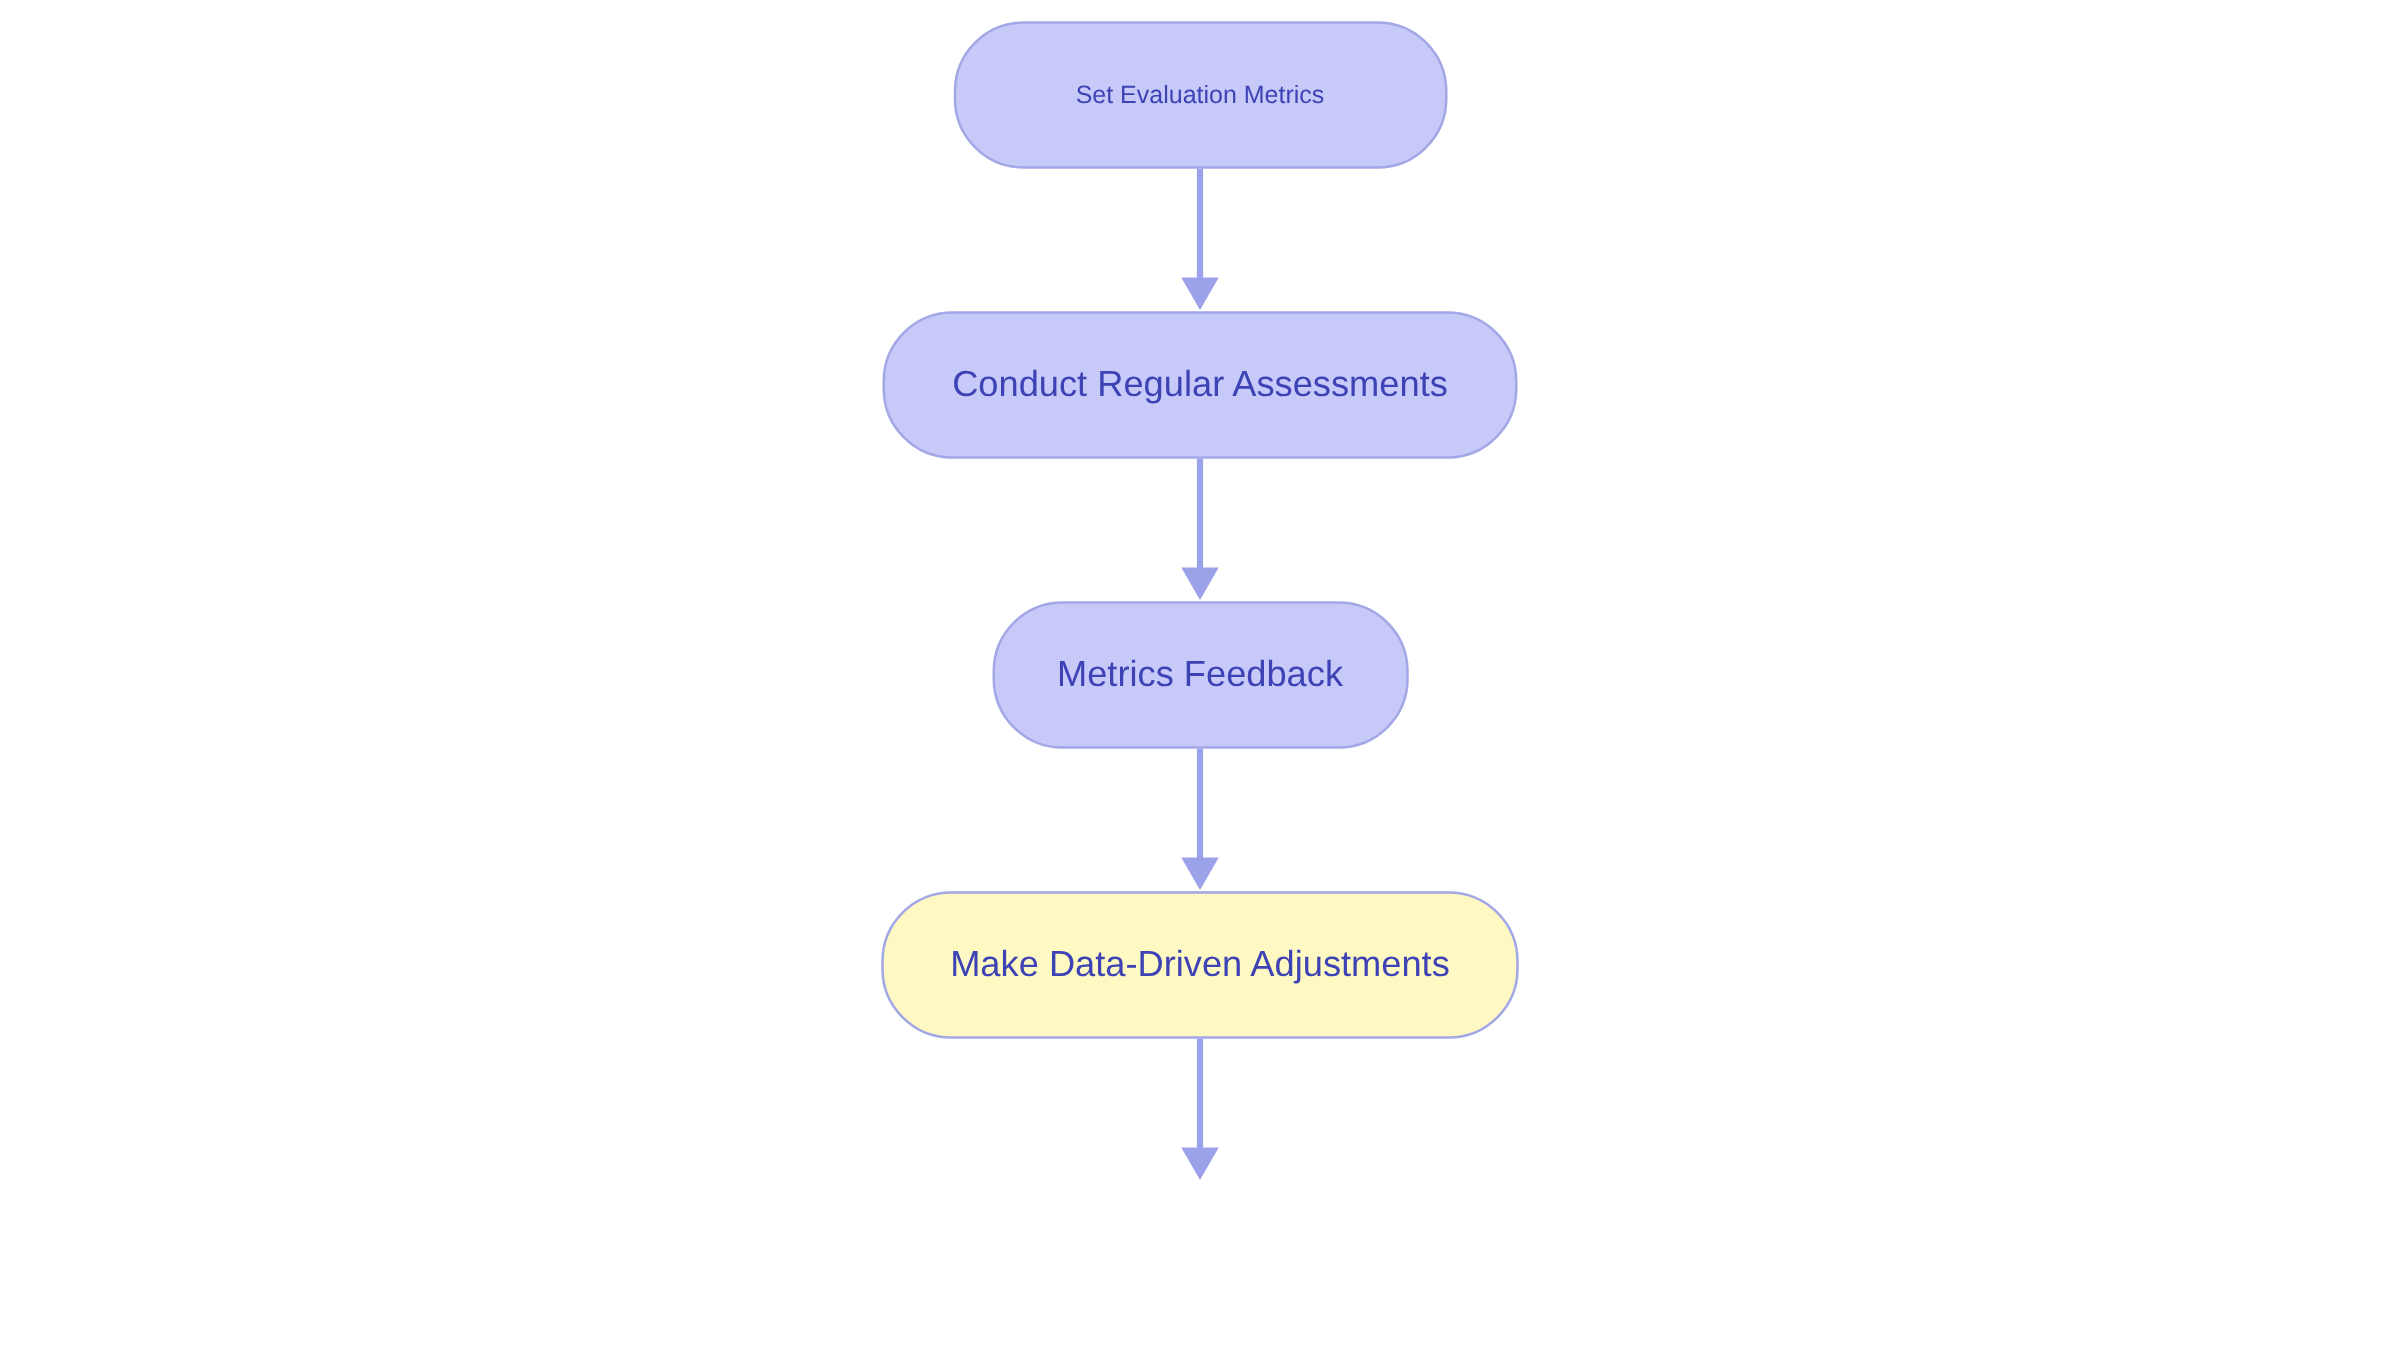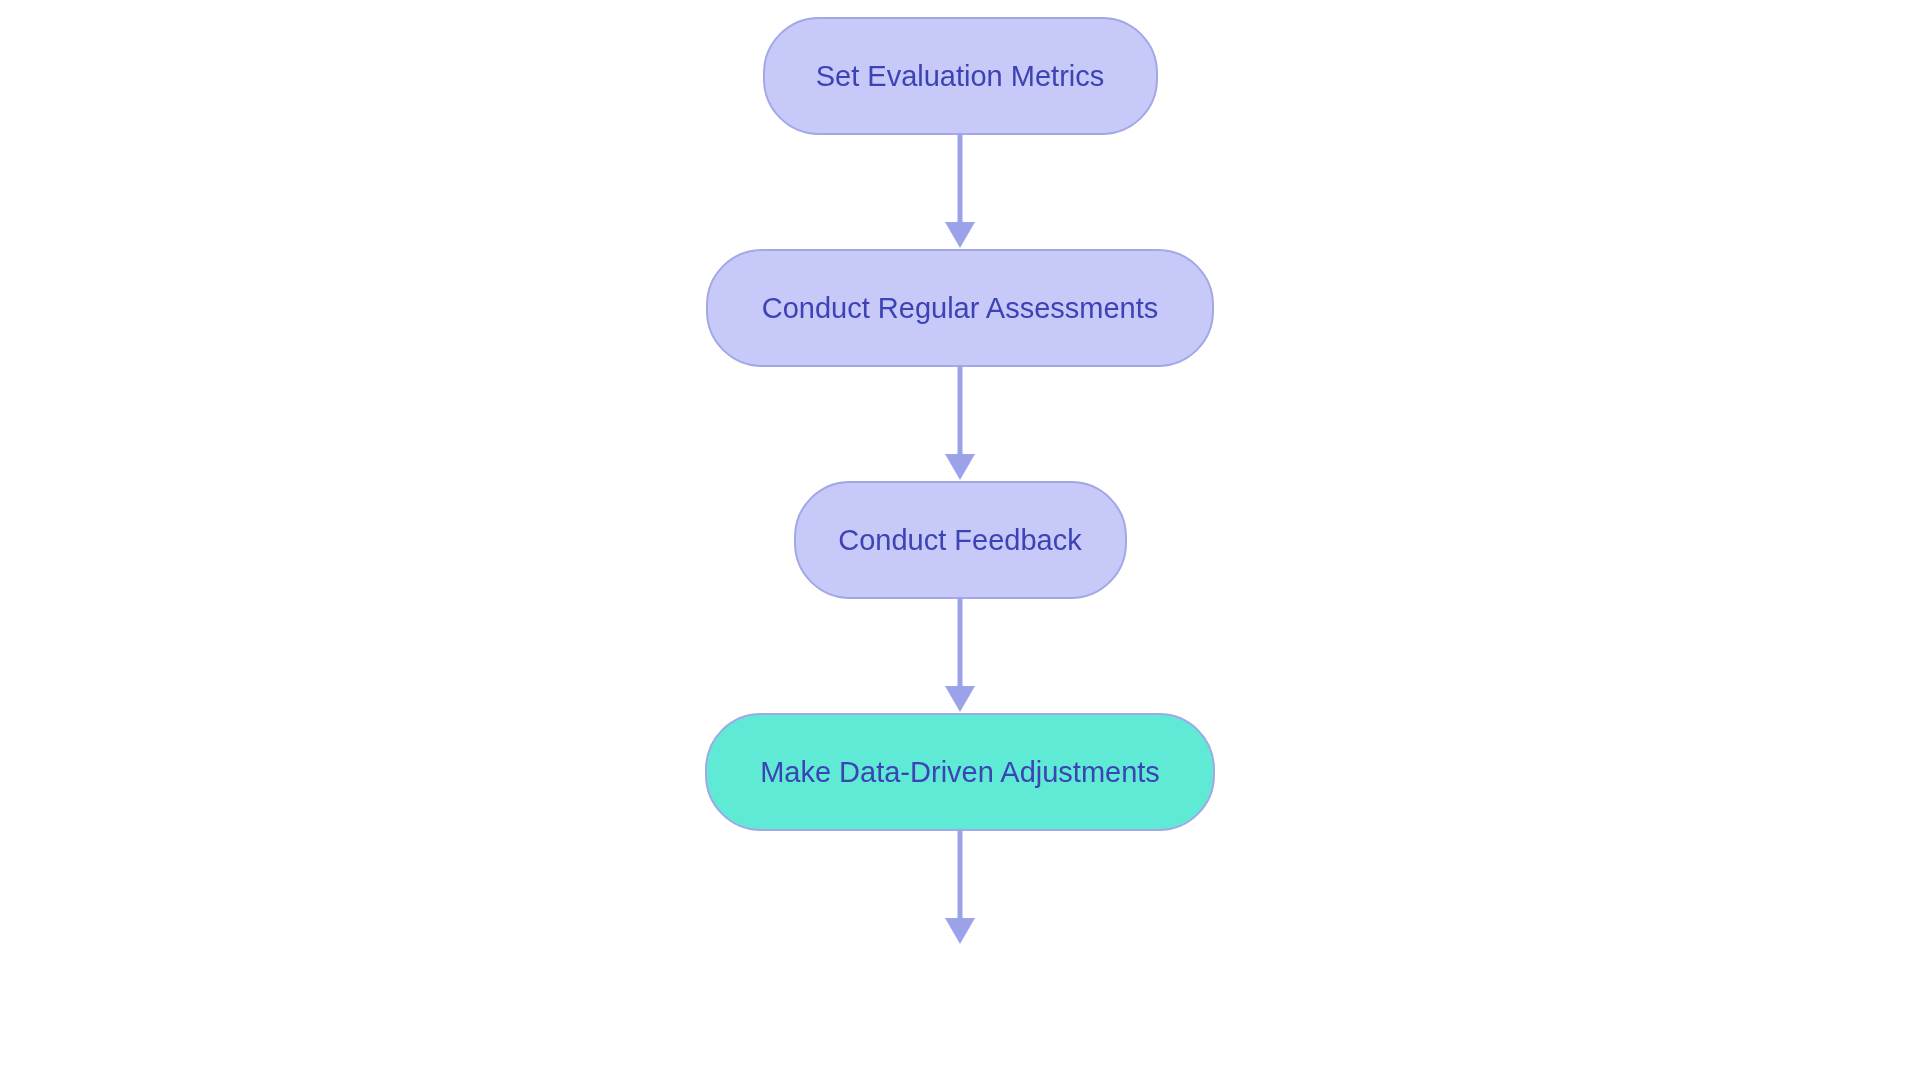--- a/index.html
+++ b/index.html
@@ -51,25 +51,25 @@
       </g>
       <g>
         <line x1="960" y1="599" x2="960" y2="690" stroke="#9ba2ea" stroke-width="5"></line>
         <polygon points="945,686 975,686 960,712" fill="#9ba2ea"></polygon>
       </g>
       <g>
         <line x1="960" y1="831" x2="960" y2="922" stroke="#9ba2ea" stroke-width="5"></line>
         <polygon points="945,918 975,918 960,944" fill="#9ba2ea"></polygon>
       </g>
     </svg>
-<div class="flow-node" style="left: 762.5px; top: 17px; width: 395px; height: 118px; background: rgb(199, 201, 248); border: 2px solid rgb(162, 167, 230); border-radius: 56px; color: rgb(61, 66, 181); font-size: 29px;">
+<div class="flow-node" style="left: 762.5px; top: 17px; width: 395px; height: 118px; background: rgb(199, 201, 248); border: 2px solid rgb(162, 167, 230); border-radius: 56px; color: rgb(61, 66, 181); font-size: 20px;">
       <span>Set Evaluation Metrics</span>
     </div>
     <div class="flow-node" style="left: 706px; top: 249px; width: 508px; height: 118px; background: rgb(199, 201, 248); border: 2px solid rgb(162, 167, 230); border-radius: 56px; color: rgb(61, 66, 181); font-size: 29px;">
       <span>Conduct Regular Assessments</span>
     </div>
     <div class="flow-node" style="left: 793.5px; top: 481px; width: 333px; height: 118px; background: rgb(199, 201, 248); border: 2px solid rgb(162, 167, 230); border-radius: 56px; color: rgb(61, 66, 181); font-size: 29px;">
-      <span>Conduct Feedback</span>
+      <span>Metrics Feedback</span>
     </div>
-    <div class="flow-node" style="left: 705px; top: 713px; width: 510px; height: 118px; background: #5eead4; border: 2px solid rgb(162, 167, 230); border-radius: 56px; color: rgb(61, 66, 181); font-size: 29px;">
+    <div class="flow-node" style="left: 705px; top: 713px; width: 510px; height: 118px; background: #fef9c3; border: 2px solid rgb(162, 167, 230); border-radius: 56px; color: rgb(61, 66, 181); font-size: 29px;">
       <span>Make Data-Driven Adjustments</span>
     </div>
   </div>
 
 </body></html>

